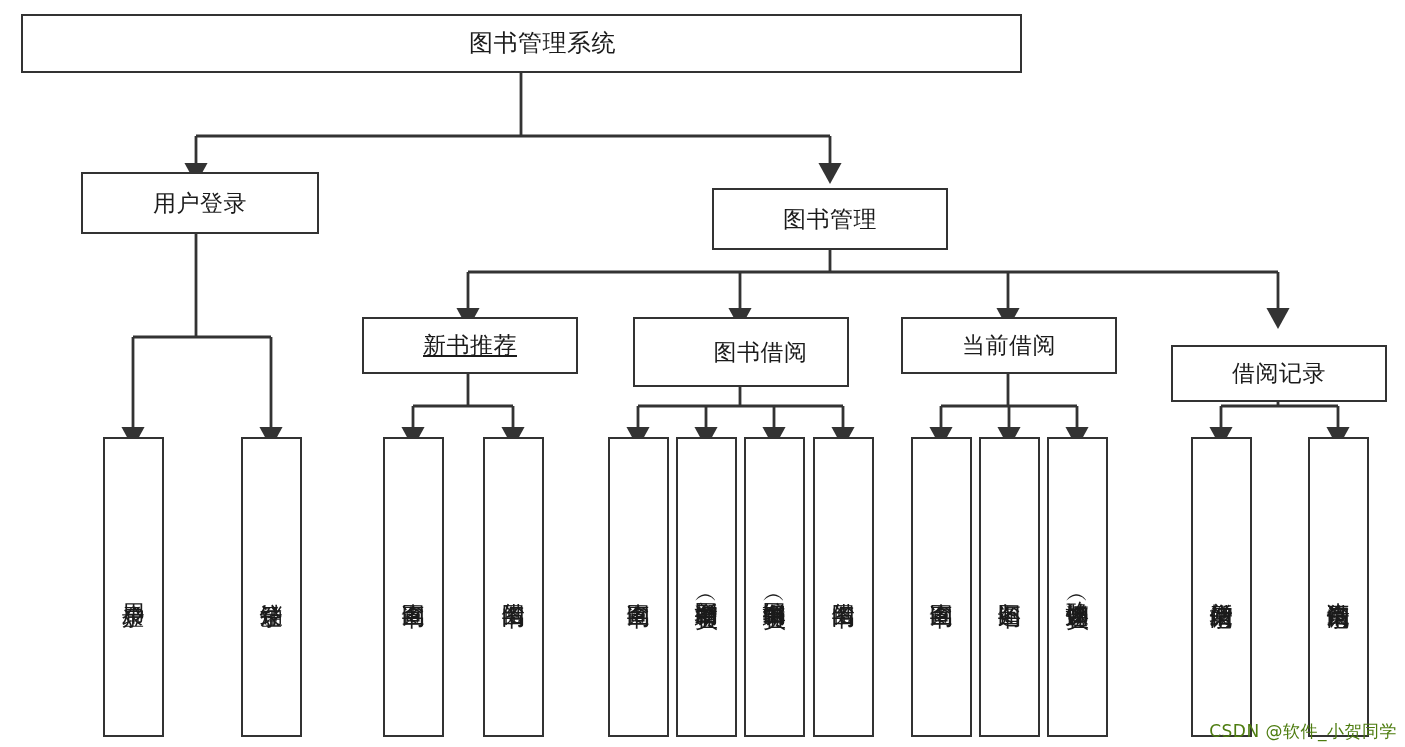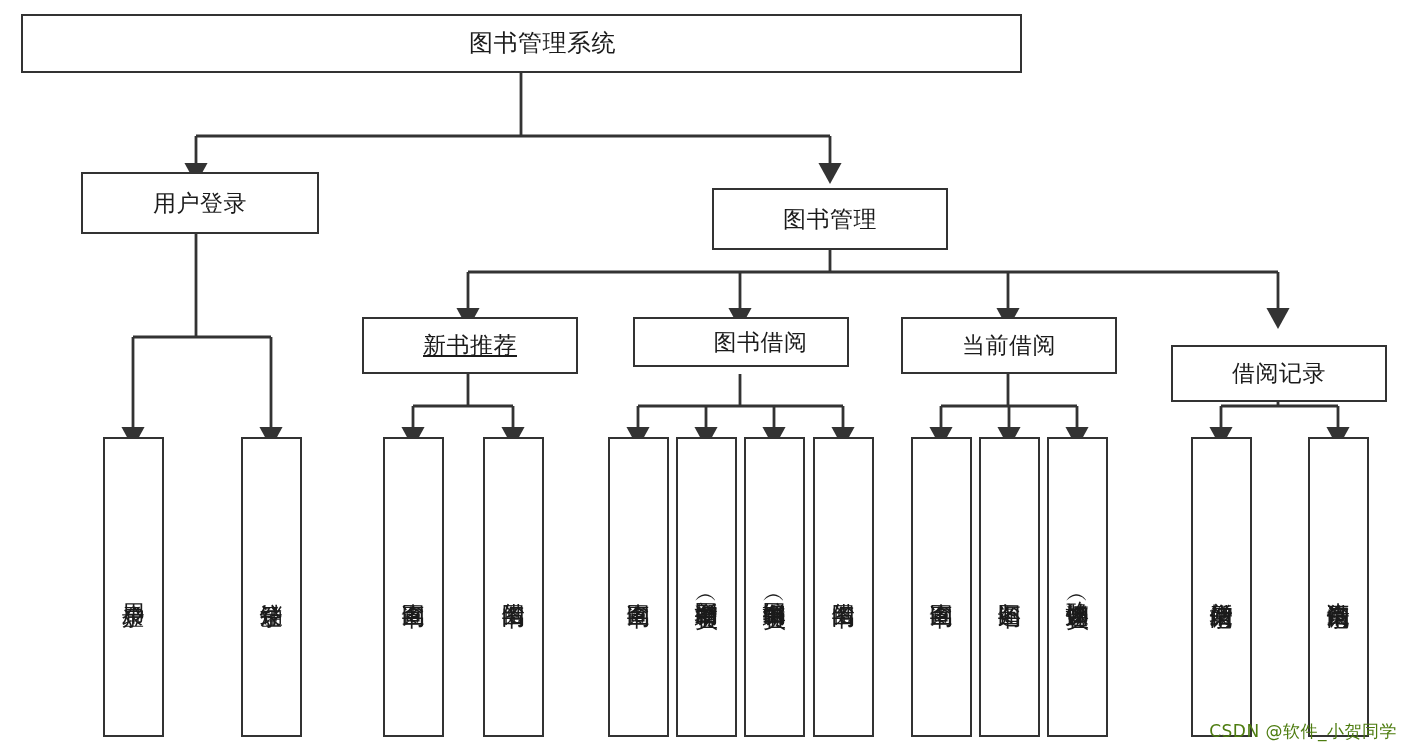--- a/index.html
+++ b/index.html
@@ -130,21 +130,21 @@
   </div>
 
   <div class="node" style="left:712px; top:188px; width:236px; height:62px;">
     <span class="label">图书管理</span>
   </div>
 
   <div class="node" style="left:362px; top:317px; width:216px; height:57px;text-decoration:underline;">
     <span class="label">新书推荐</span>
   </div>
 
-  <div class="node" style="left:633px; top:317px; width:216px; height:50px;padding-left:39px;">
+  <div class="node" style="left:633px; top:317px; width:216px; height:70px;padding-left:39px;">
     <span class="label">图书借阅</span>
   </div>
 
   <div class="node" style="left:901px; top:317px; width:216px; height:57px;">
     <span class="label">当前借阅</span>
   </div>
 
   <div class="node" style="left:1171px; top:317px; width:216px; height:57px;margin-top:28px;">
     <span class="label">借阅记录</span>
   </div>

